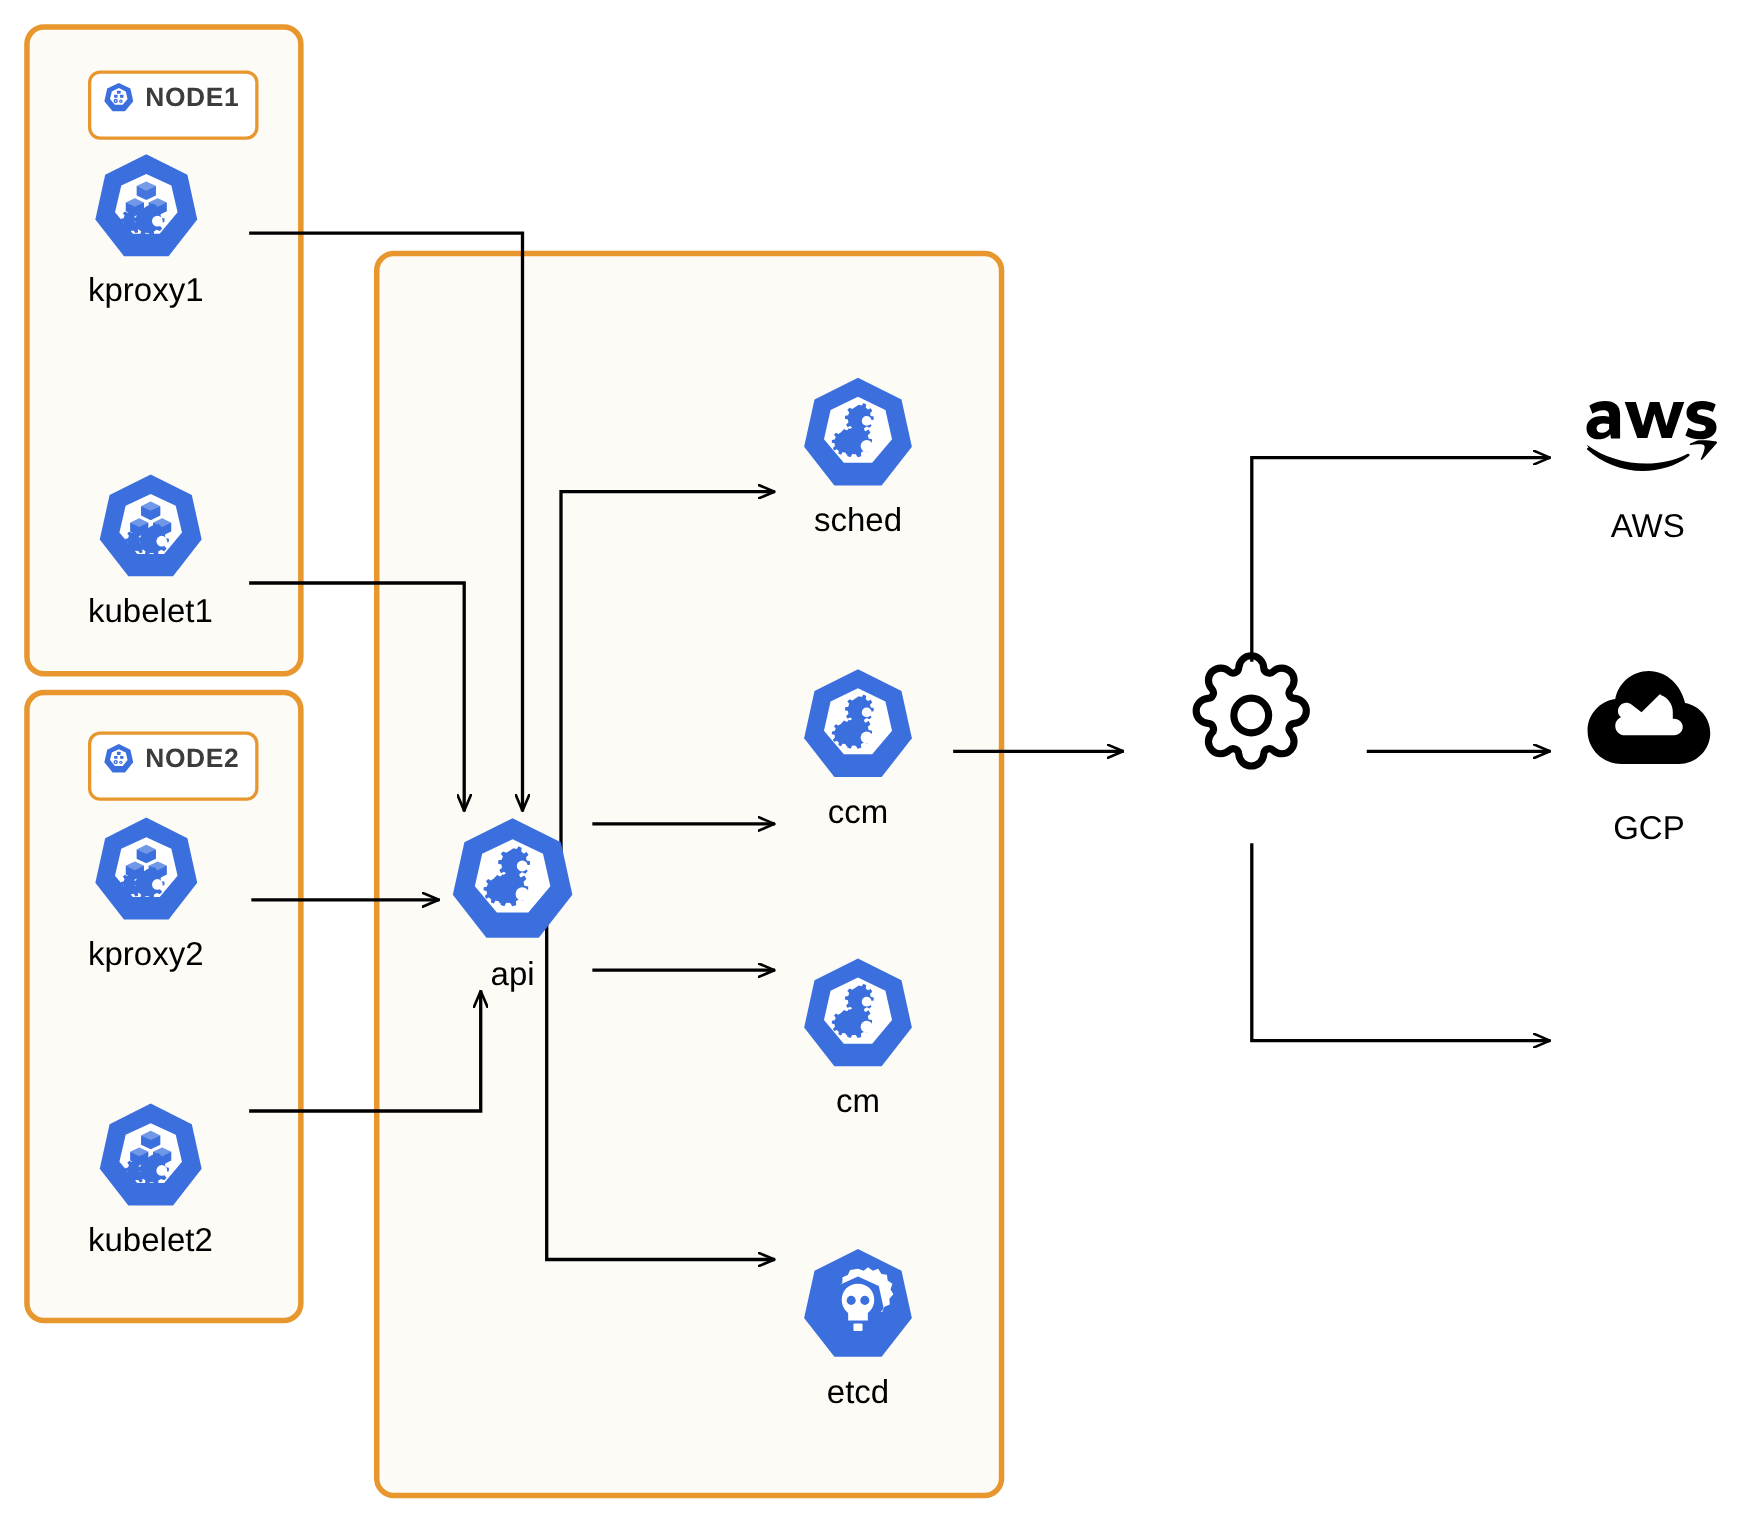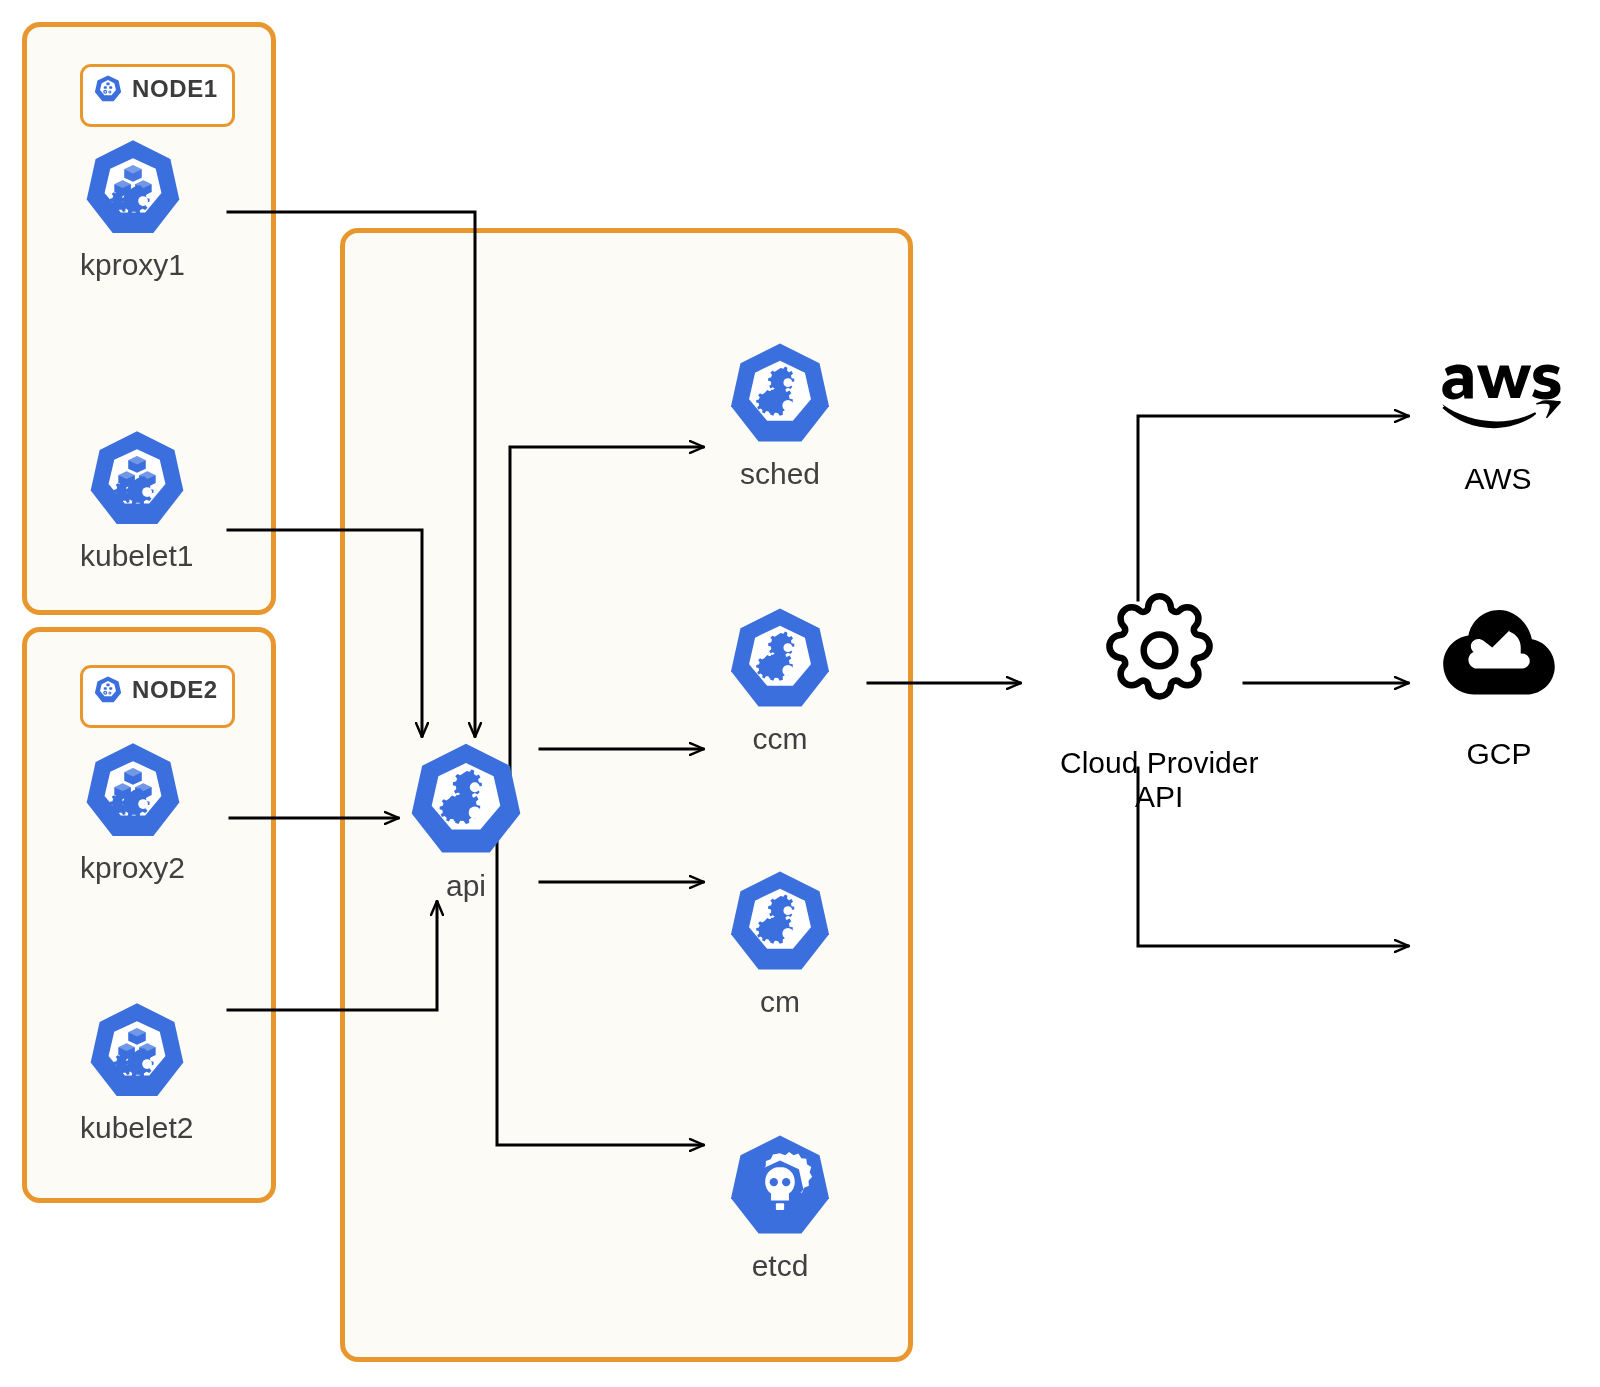--- a/index.html
+++ b/index.html
@@ -56,21 +56,21 @@
     display: flex;
     flex-direction: column;
     align-items: center;
     z-index: 5;
   }
   .node .node-ico { display: block; }
   .node .node-label {
     margin-top: 8px;
     font-size: 30px;
     font-weight: 400;
-    color: #404040;
+    color: #000000;
     white-space: nowrap;
     line-height: 1.08;
     text-align: center;
   }
 
   
   .provider {
     position: absolute;
     display: flex;
     flex-direction: column;
@@ -387,22 +387,20 @@
     </svg>
     <span class="node-label">etcd</span>
   </div>
 
   <div class="cpapi" style="left:1060px; top:583px;">
     <svg width="155" height="155" viewBox="0 0 100 100">
       <path d="M50 8.5
                c3.9 0 7.1 3.1 7.3 7.0 0.06 1.3 0.9 2.4 2.1 2.9 1.2 0.5 2.6 0.2 3.5 -0.7 2.8 -2.7 7.3 -2.7 10.1 0.1 2.8 2.8 2.8 7.3 0.1 10.1 -0.9 0.95 -1.2 2.3 -0.7 3.5 0.5 1.2 1.6 2.0 2.9 2.1 3.9 0.25 7.0 3.45 7.0 7.35 0 3.9 -3.1 7.1 -7.0 7.3 -1.3 0.06 -2.4 0.9 -2.9 2.1 -0.5 1.2 -0.2 2.6 0.7 3.5 2.7 2.8 2.7 7.3 -0.1 10.1 -2.8 2.8 -7.3 2.8 -10.1 0.1 -0.9 -0.9 -2.3 -1.2 -3.5 -0.7 -1.2 0.5 -2.05 1.6 -2.1 2.9 -0.2 3.9 -3.4 7.0 -7.3 7.0 -3.9 0 -7.1 -3.1 -7.3 -7.0 -0.06 -1.3 -0.9 -2.4 -2.1 -2.9 -1.2 -0.5 -2.6 -0.2 -3.5 0.7 -2.8 2.7 -7.3 2.7 -10.1 -0.1 -2.8 -2.8 -2.8 -7.3 -0.1 -10.1 0.9 -0.9 1.2 -2.3 0.7 -3.5 -0.5 -1.2 -1.6 -2.05 -2.9 -2.1 -3.9 -0.2 -7.0 -3.4 -7.0 -7.3 0 -3.9 3.1 -7.1 7.0 -7.35 1.3 -0.06 2.4 -0.9 2.9 -2.1 0.5 -1.2 0.2 -2.55 -0.7 -3.5 -2.7 -2.8 -2.7 -7.3 0.1 -10.1 2.8 -2.8 7.3 -2.8 10.1 -0.1 0.95 0.9 2.3 1.2 3.5 0.7 1.2 -0.5 2.05 -1.6 2.1 -2.9 0.2 -3.9 3.4 -7.0 7.3 -7.0 z" fill="none" stroke="#000000" stroke-width="4.2" stroke-linejoin="round"></path>
       <circle cx="50" cy="43.5" r="10.2" fill="none" stroke="#000000" stroke-width="4.2"></circle>
     </svg>
-    <span class="cpapi-label">Cloud Provider
-API</span>
   </div>
 
   <div class="provider" style="left:1428px; top:345px;">
     <svg class="prov-ico" width="140" height="88" viewBox="0 0 160 100">
       <g fill="#000000">
 
         <path d="M35.5 22.0 c-8.0 0 -13.8 3.2 -16.2 5.0 l3.2 8.2 c2.4 -1.6 6.6 -3.6 11.1 -3.6 4.4 0 6.2 1.9 6.2 5.2 l0 1.6 c-1.9 -0.4 -4.3 -0.7 -6.9 -0.7 -9.9 0 -16.6 4.6 -16.6 12.6 0 7.2 5.3 11.6 12.9 11.6 5.6 0 9.6 -2.3 11.9 -5.2 l0.6 4.2 9.5 0 0 -24.9 c0 -9.3 -5.4 -14.0 -15.7 -14.0 z m4.3 29.1 c-1.6 2.3 -4.3 3.9 -7.5 3.9 -3.4 0 -5.5 -1.7 -5.5 -4.5 0 -3.3 2.9 -5.1 8.0 -5.1 1.9 0 3.7 0.2 5.0 0.5 z"></path>
 
         <path d="M56.0 23.0 l11.6 0 7.4 25.1 7.1 -25.1 10.0 0 7.3 25.1 7.4 -25.1 11.1 0 -13.0 37.4 -10.5 0 -7.5 -25.0 -7.3 25.0 -10.5 0 z"></path>
 

